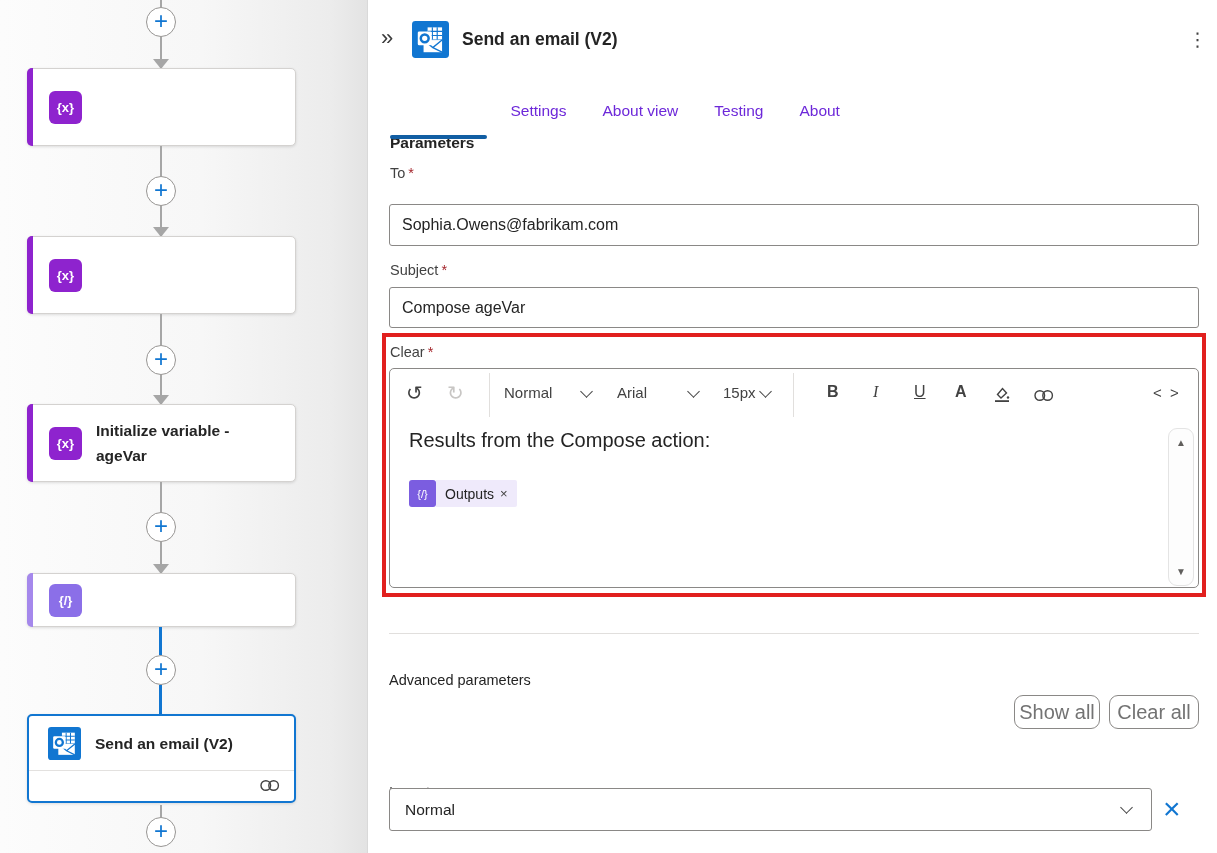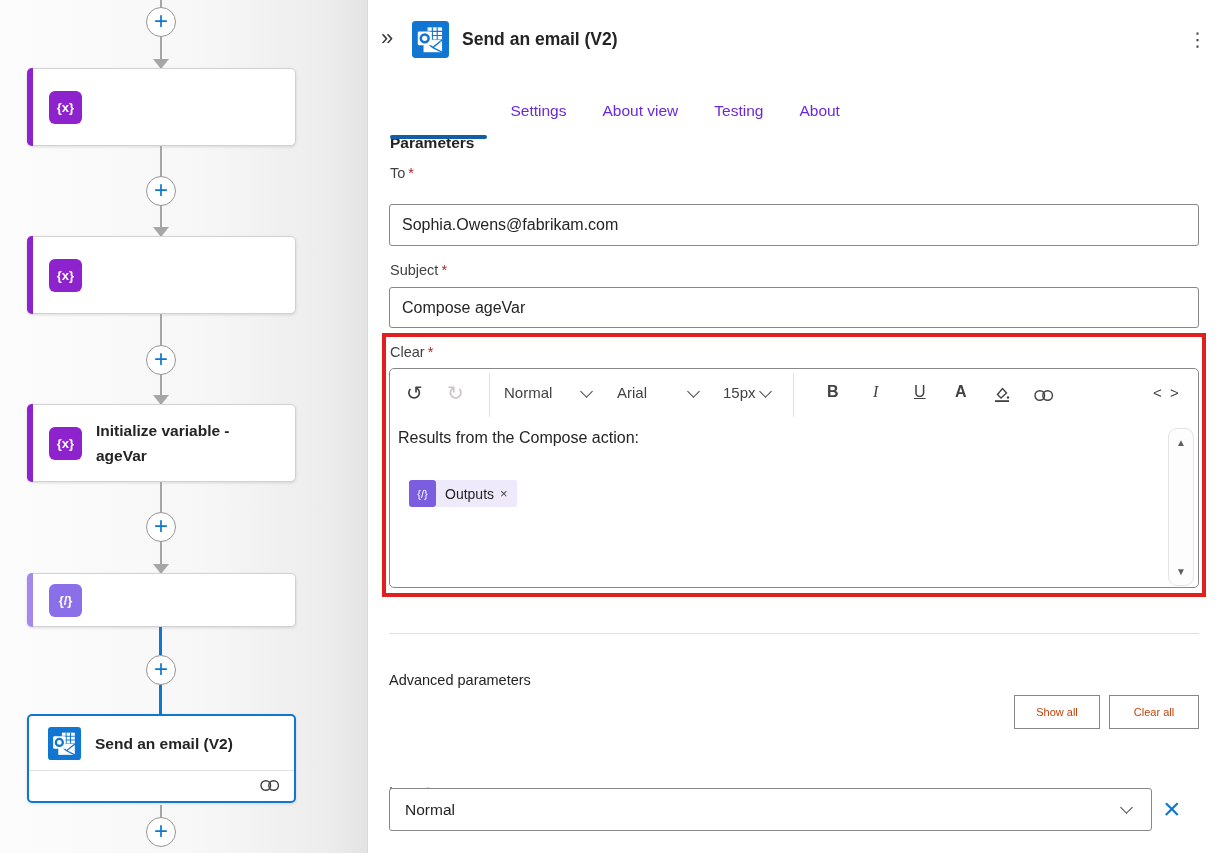--- a/index.html
+++ b/index.html
@@ -47,35 +47,35 @@
   .field-label { font-size:14.5px; color:#424242; }
   .req { color:#a4262c; margin-left:3px; }
   .text-input { border:1px solid #8a8886; border-radius:3px; background:#fff; display:flex;
     align-items:center; padding-left:12px; font-size:16px; color:#242424; cursor:text; }
   .highlight-rect { left:14px; top:333px; width:824px; height:264px; border:4px solid #e1201e; pointer-events:none; }
   .editor { left:21px; top:368px; width:810px; height:220px; border:1px solid #8a8886; border-radius:5px; background:#fff; }
   .tb { position:absolute; color:#424242; cursor:pointer; }
   .tb-sep { position:absolute; top:4px; width:1px; height:44px; background:#e1dfdd; }
   .chev { display:inline-block; width:9px; height:9px; border-right:1.6px solid #424242;
     border-bottom:1.6px solid #424242; transform:rotate(45deg); }
-  .editor-text { position:absolute; left:8px; top:60px; font-size:16px; color:#242424; }
+  .editor-text { position:absolute; left:19px; top:60px; font-size:20px; color:#242424; }
   .token { position:absolute; left:19px; top:111px; display:flex; align-items:stretch; height:27px; cursor:pointer; }
   .token-icon { width:27px; background:#7b5de0; border-radius:3px; color:#fff; font-size:11px;
     display:flex; align-items:center; justify-content:center; }
   .token-body { background:#efeafb; display:flex; align-items:center; padding:0 9px; font-size:14px;
     color:#242424; border-radius:0 2px 2px 0; }
   .token-x { margin-left:6px; color:#424242; font-size:13px; cursor:pointer; }
   .scrollbar { position:absolute; right:4px; top:59px; width:26px; height:158px; background:#fdfdfd;
     border:1px solid #e4e4e4; border-radius:9px; }
   .scroll-btn { position:absolute; left:0; right:0; text-align:center; font-size:10px; color:#605e5c; cursor:pointer; }
   .divider { left:21px; top:633px; width:810px; height:1px; background:#e1dfdd; }
   .dropdown { border:1px solid #6b6b6b; border-radius:3px; background:#fff; display:flex;
     align-items:center; cursor:pointer; position:relative; }
   .dd-chev { position:absolute; right:16px; top:50%; margin-top:-7px; }
-  .btn { border:1px solid #8a8886; border-radius:0; background:#fff; font-size:11px; color:#c2410c;
+  .btn { border:1px solid #8a8886; border-radius:9px; background:#fff; font-size:20px; color:#737373;
     display:flex; align-items:center; justify-content:center; cursor:pointer; }
   .dismiss-x { left:795px; top:789px; font-size:30px; font-weight:300; color:#1176d1; cursor:pointer; line-height:40px; }
 </style>
 </head>
 <body>
 
 <div class="screen">
 
   <div class="canvas">
     <div class="vline" style="top:0;height:7px"></div>

